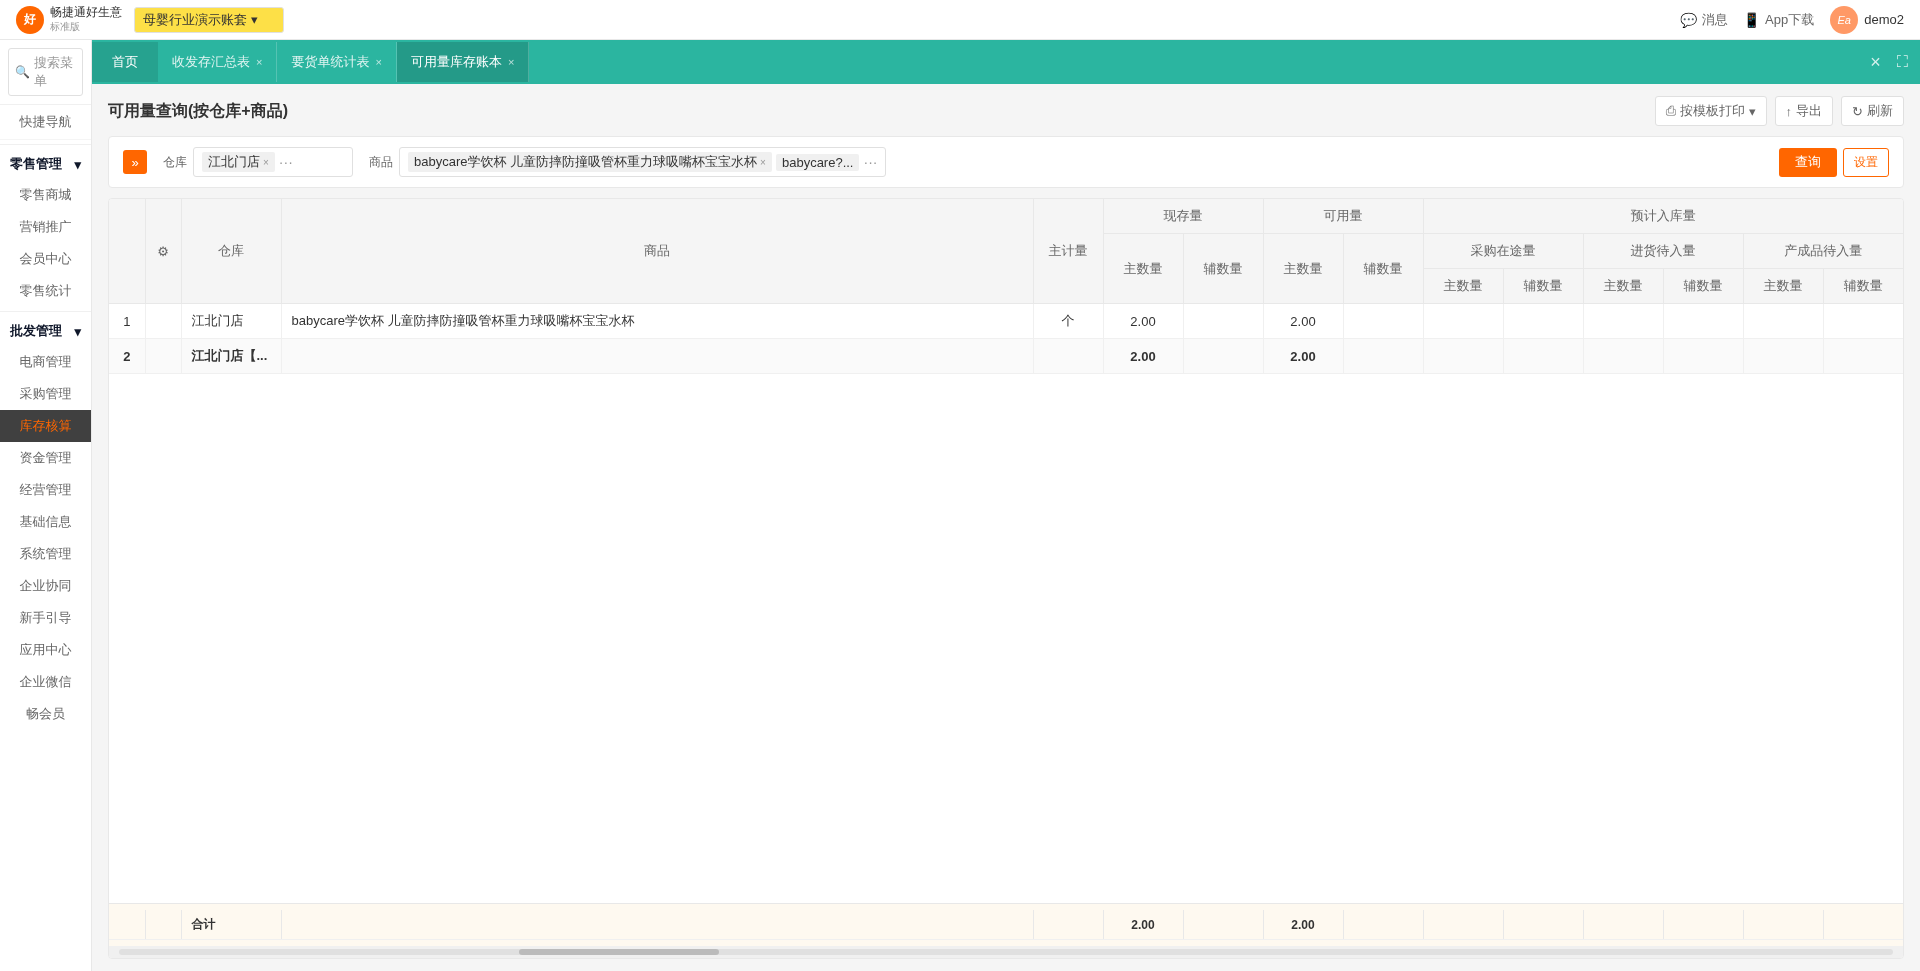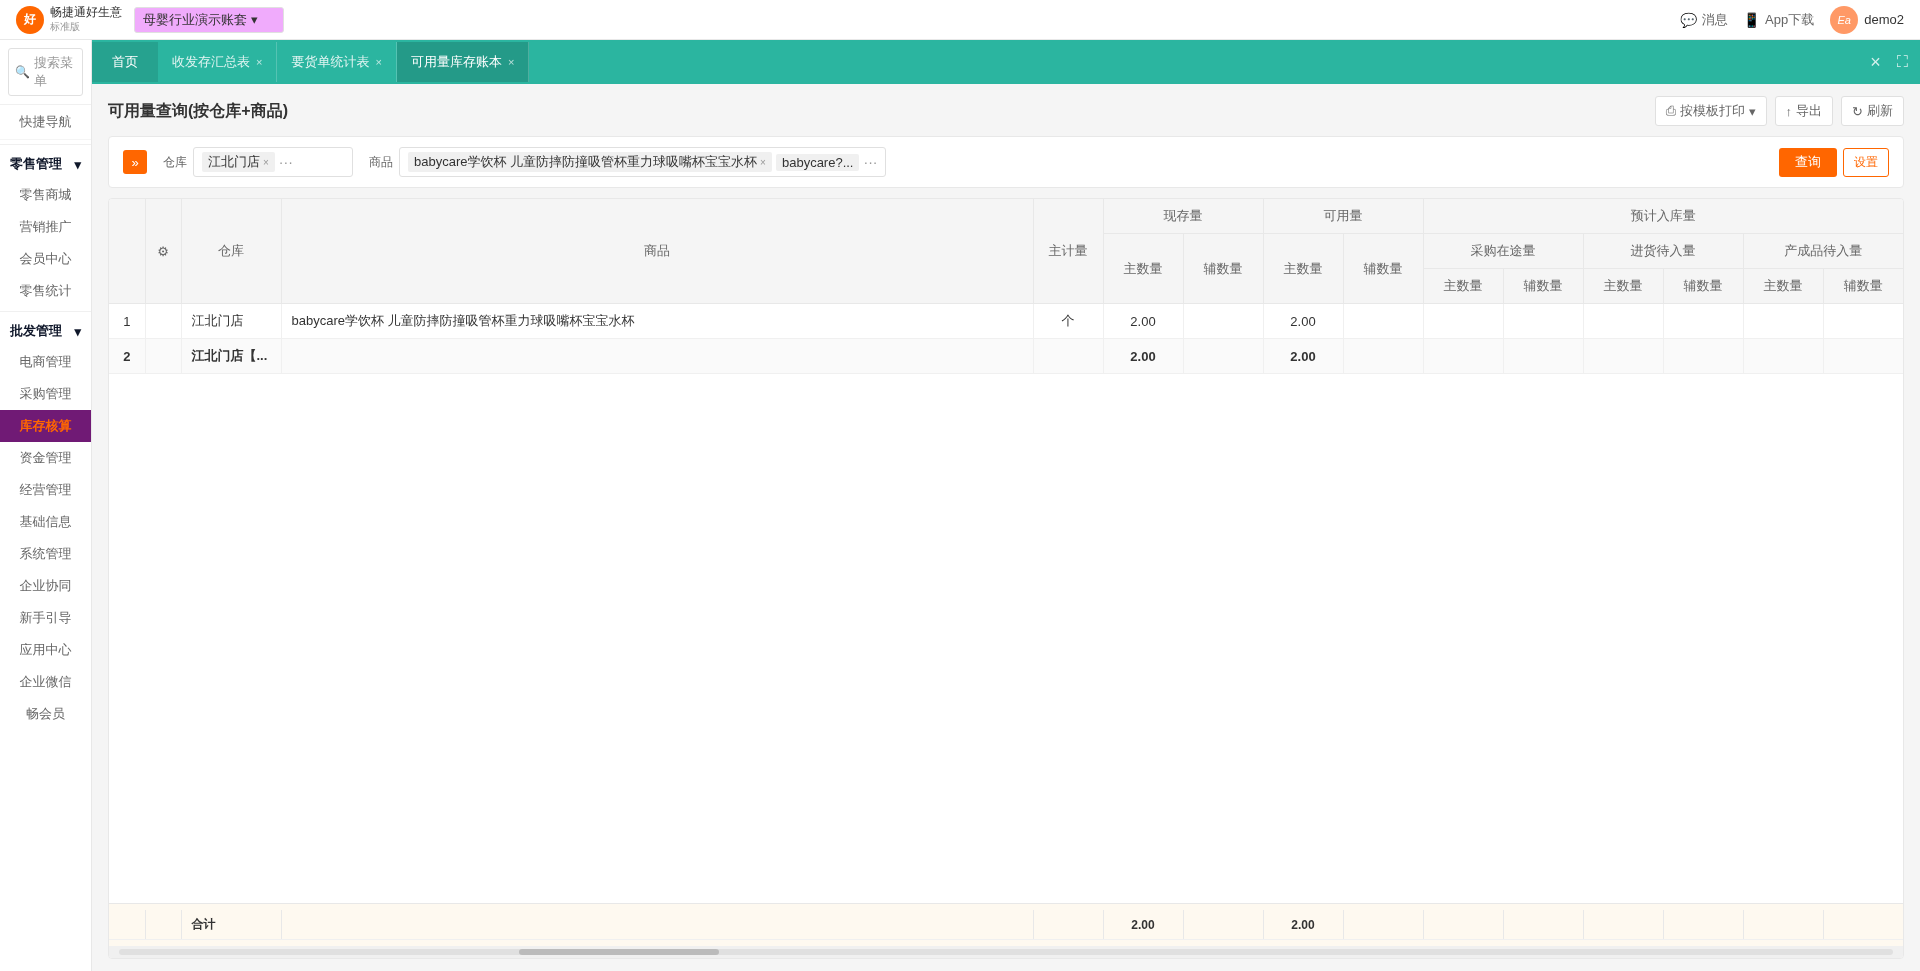--- a/index.html
+++ b/index.html
@@ -15,21 +15,21 @@
       align-items: center;
       padding: 0 16px;
       justify-content: space-between;
       flex-shrink: 0;
     }
     .topbar-left { display: flex; align-items: center; gap: 12px; }
     .logo-area { display: flex; align-items: center; gap: 6px; }
     .logo-icon { width: 28px; height: 28px; background: #ff6600; border-radius: 50%; display: flex; align-items: center; justify-content: center; color: white; font-size: 12px; font-weight: bold; }
     .logo-text { font-size: 12px; color: #333; line-height: 1.3; }
     .logo-sub { font-size: 10px; color: #999; }
-    .industry-select { display: flex; align-items: center; gap: 4px; background: #f0abfc; border: 1px solid #e0e0e0; border-radius: 3px; padding: 3px 8px; cursor: pointer; color: #333; font-size: 12px; min-width: 150px; }
+    .industry-select { display: flex; align-items: center; gap: 4px; background: #fde047; border: 1px solid #e0e0e0; border-radius: 3px; padding: 3px 8px; cursor: pointer; color: #333; font-size: 12px; min-width: 150px; }
     .topbar-right { display: flex; align-items: center; gap: 16px; }
     .topbar-action { display: flex; align-items: center; gap: 4px; color: #666; font-size: 12px; cursor: pointer; }
     .user-avatar { width: 28px; height: 28px; border-radius: 50%; background: #ff9966; display: flex; align-items: center; justify-content: center; color: white; font-size: 11px; overflow: hidden; font-style: italic; }
     .user-name { color: #333; font-size: 13px; cursor: pointer; }
 
     
     .main-container { display: flex; flex: 1; overflow: hidden; }
 
     
     .sidebar {
@@ -39,21 +39,21 @@
       display: flex;
       flex-direction: column;
       flex-shrink: 0;
       overflow-y: auto;
     }
     .sidebar-search { padding: 8px; border-bottom: 1px solid #f0f0f0; }
     .sidebar-search-btn { width: 100%; background: #fff; border: 1px solid #e0e0e0; border-radius: 3px; padding: 5px 6px; color: #999; font-size: 12px; cursor: pointer; text-align: left; display: flex; align-items: center; gap: 4px; }
     .sidebar-nav-item { padding: 8px 4px; text-align: center; cursor: pointer; color: #666; font-size: 12px; border-bottom: 1px solid #f5f5f5; }
     .sidebar-section-header { display: flex; align-items: center; justify-content: space-between; padding: 6px 10px; font-size: 12px; font-weight: bold; color: #0f172a; cursor: pointer; }
     .sidebar-item { padding: 7px 10px; font-size: 12px; color: #666; cursor: pointer; text-align: center; }
-    .sidebar-item.active { color: #ff6600; background: #701a75; font-weight: bold; }
+    .sidebar-item.active { color: #ff6600; background: #404040; font-weight: normal; }
     .sidebar-divider { height: 1px; background: #f0f0f0; margin: 4px 0; }
 
     
     .content-area { flex: 1; display: flex; flex-direction: column; overflow: hidden; }
 
     
     .tab-bar {
       height: 44px;
       background: #2bb5a0;
       display: flex;

